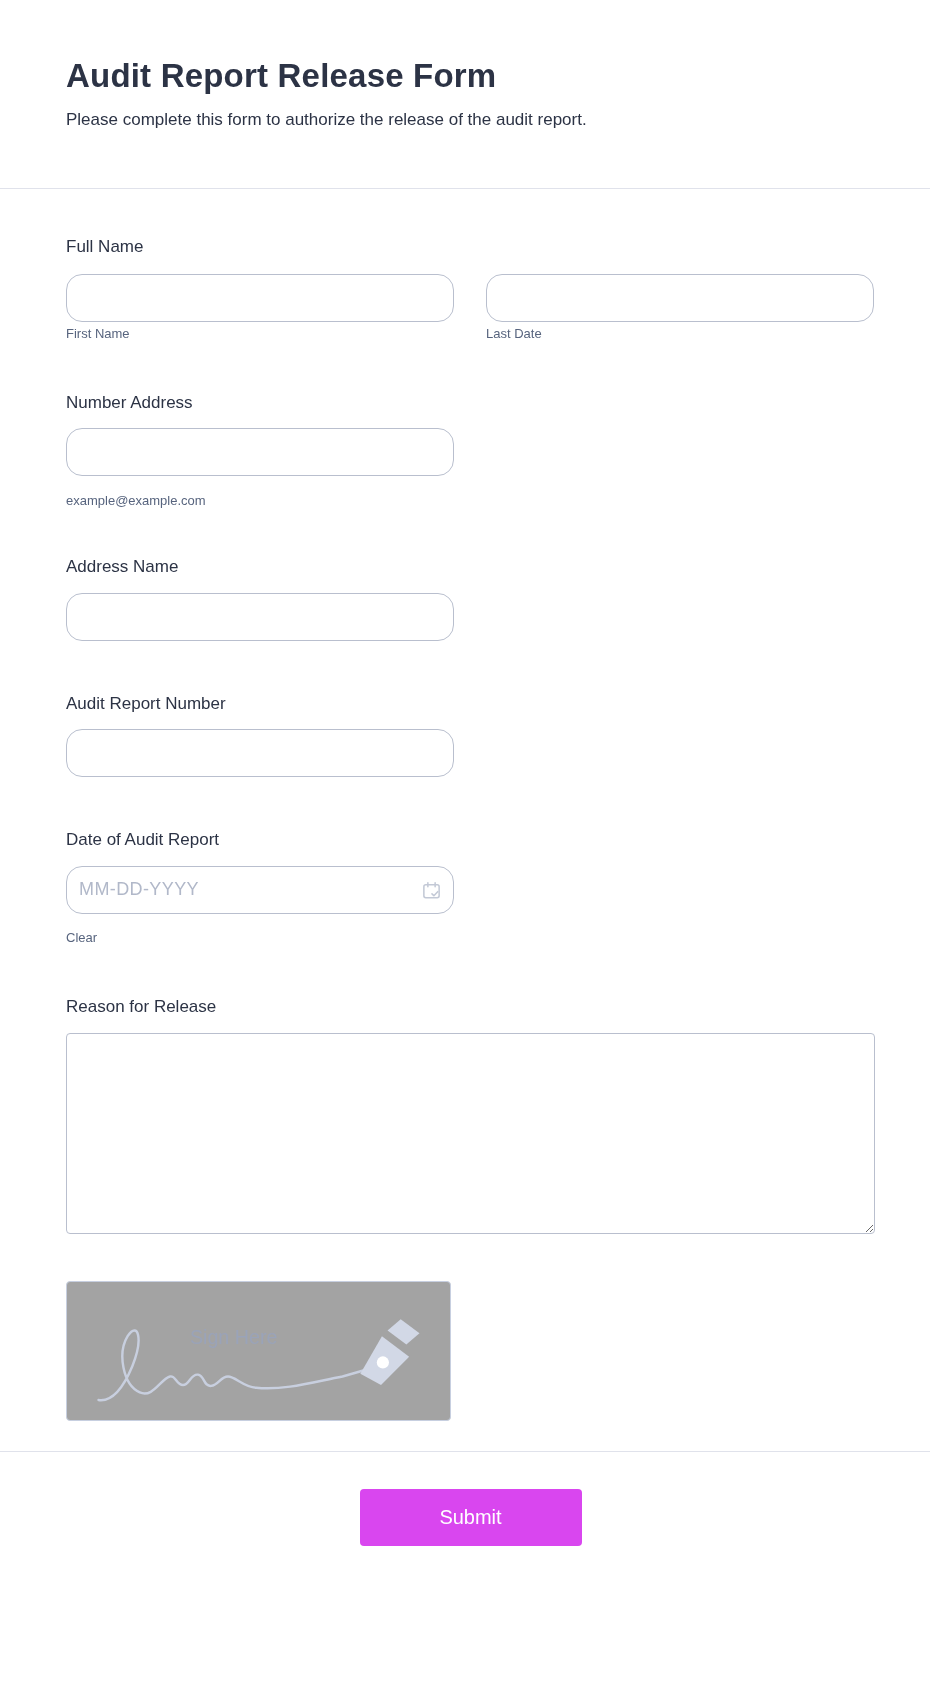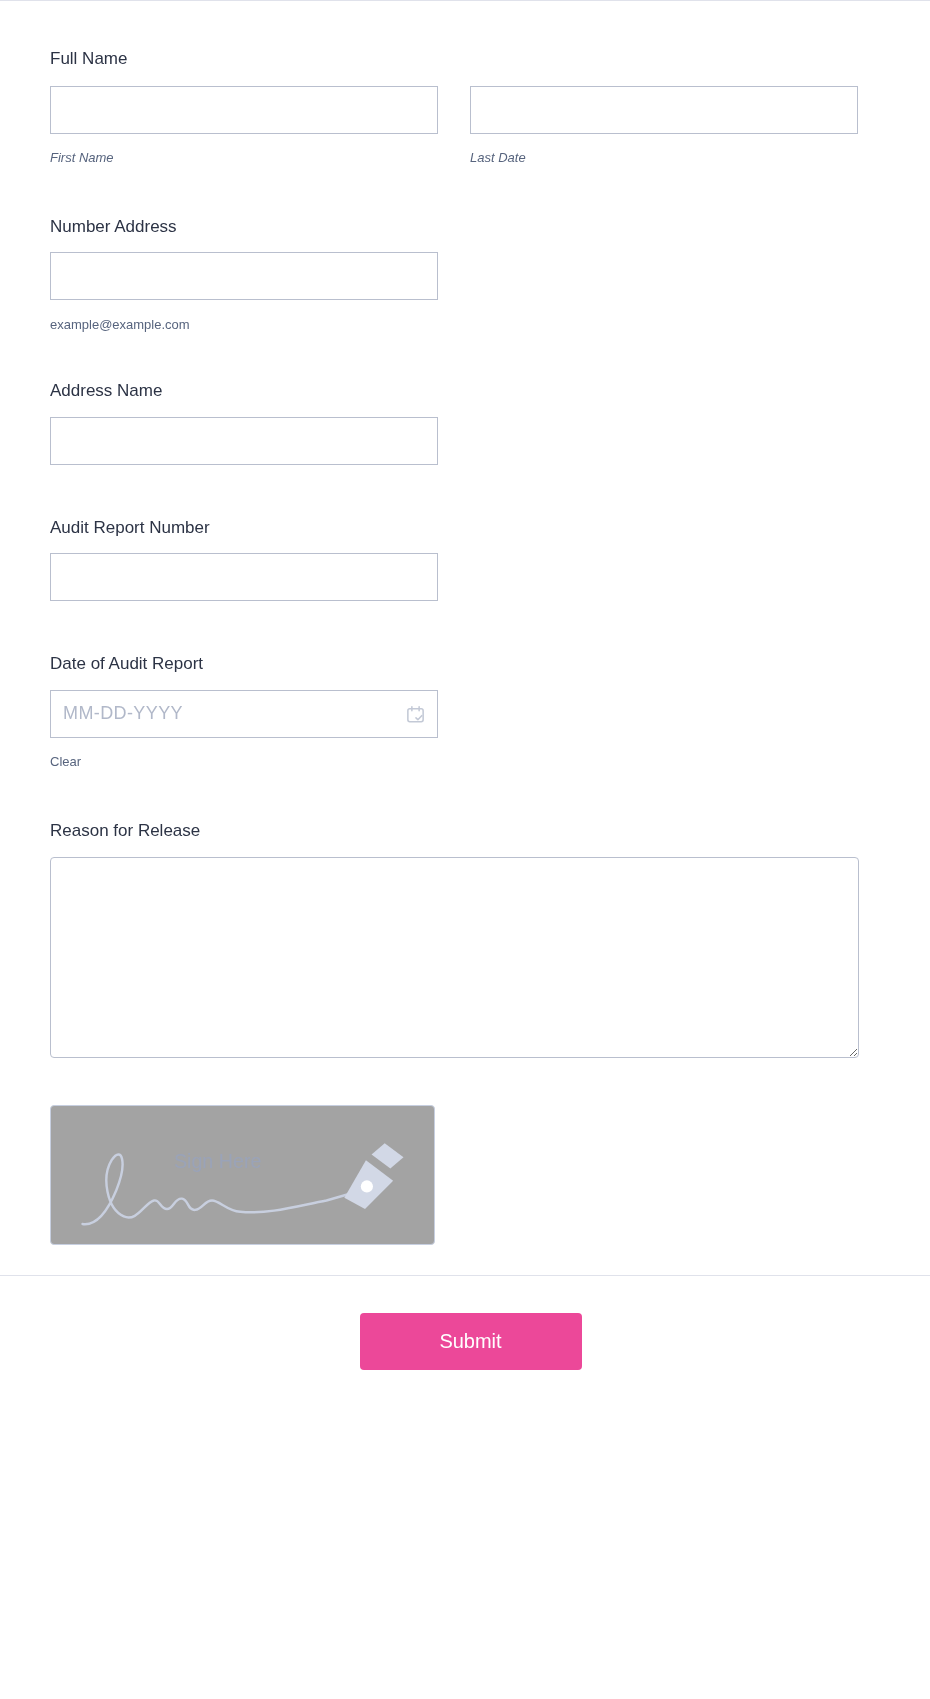--- a/index.html
+++ b/index.html
@@ -27,21 +27,21 @@
     font-weight: 400;
     color: #2c3345;
   }
   .divider {
     width: 100%;
     height: 0;
     border-bottom: 1px solid #e0e2eb;
   }
 
   
-  .form-body { padding: 47px 55px 0 50px; }
+  .form-body { padding: 47px 55px 0 66px; }
   .field { margin-bottom: 49px; }
   .field-label {
     display: block;
     font-size: 17px;
     line-height: 22px;
     font-weight: 500;
     color: #2c3345;
   }
   .sub-label {
     font-size: 13px;
@@ -49,31 +49,31 @@
     color: #57647e;
     margin-top: 16px;
   }
   .text-input {
     display: block;
     width: 388px;
     height: 48px;
     margin-top: 16px;
     padding: 0 12px;
     border: 1px solid #b9bfce;
-    border-radius: 0;
+    border-radius: 16px;
     background: #ffffff;
     font-family: "Liberation Sans", "DejaVu Sans", sans-serif;
     font-size: 17px;
     color: #2c3345;
     outline: none;
   }
   .name-row { display: flex; gap: 32px; margin-top: 16px; }
   .name-col { width: 388px; }
   .name-col .text-input { margin-top: 0; width: 100%; }
-  .name-col .sub-label { margin-top: 15px; font-style: italic; }
+  .name-col .sub-label { margin-top: 3px; }
 
   
   .date-wrap { position: relative; width: 388px; margin-top: 15px; }
   .date-wrap .text-input { width: 100%; margin-top: 0; padding-right: 44px; }
   .text-input::placeholder { color: #b1b8c9; font-size: 18px; letter-spacing: 0.4px; }
   .calendar-btn {
     position: absolute;
     right: 12px;
     top: 50%;
     transform: translateY(-50%);
@@ -137,33 +137,37 @@
   .signature-field { margin-bottom: 30px; }
 
   
   .form-footer { padding: 37px 55px 52px 66px; }
   .submit-row { width: 809px; display: flex; justify-content: center; }
   .submit-btn {
     width: 222px;
     height: 57px;
     border: none;
     border-radius: 4px;
-    background: #ec4899;
+    background: #d946ef;
     color: #ffffff;
     font-family: "Liberation Sans", "DejaVu Sans", sans-serif;
     font-size: 20px;
     font-weight: 500;
     cursor: pointer;
   }
 </style>
 </head>
 <body>
 
 <div class="page">
 
+  <div class="form-header">
+    <h1 class="form-title">Audit Report Release Form</h1>
+    <div class="form-subtitle">Please complete this form to authorize the release of the audit report.</div>
+  </div>
   <div class="divider"></div>
 
   <div class="form-body">
 
     <div class="field">
       <label class="field-label">Full Name</label>
       <div class="name-row">
         <div class="name-col">
           <input type="text" class="text-input" value="" style="">
           <div class="sub-label">First Name</div>

